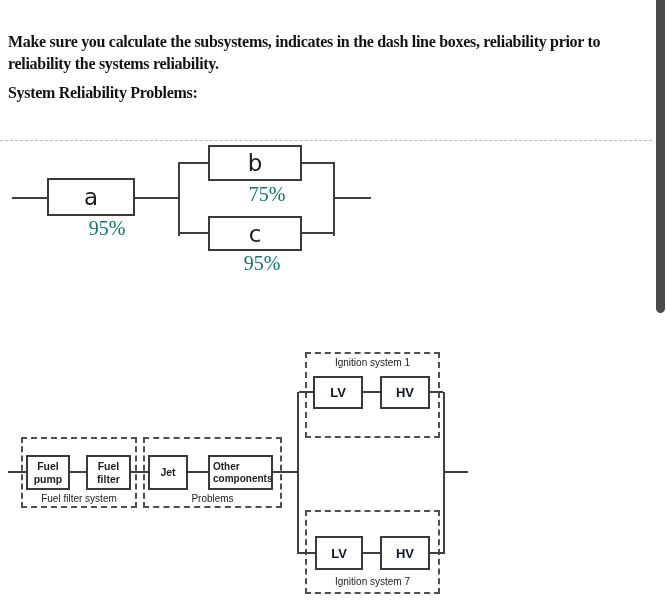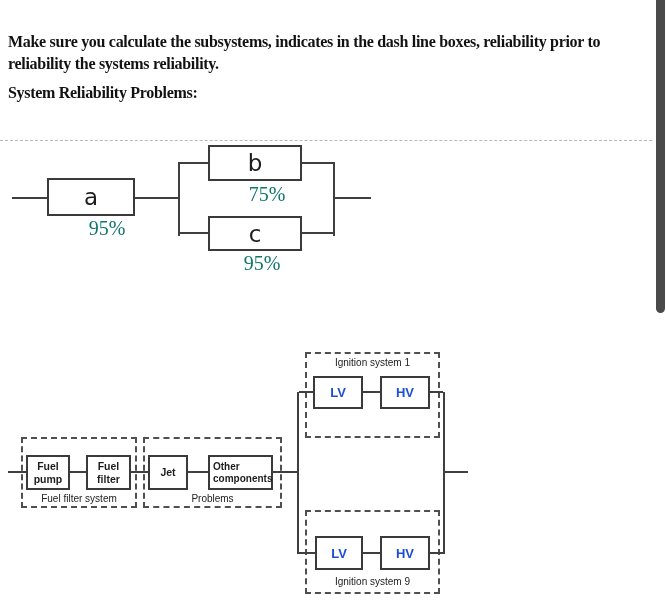--- a/index.html
+++ b/index.html
@@ -11,21 +11,21 @@
   .rsub{font-style:italic;font-size:0.62em;position:relative;bottom:-3px;letter-spacing:0;}
   .ln{position:absolute;background:#3f3f3f;}
   .bx{position:absolute;border:2px solid #3a3a3a;background:#fff;box-sizing:border-box;
       display:flex;align-items:center;justify-content:center;}
   .dash{position:absolute;border:2px dashed #4f4f4f;box-sizing:border-box;background:transparent;}
   .q1lbl{font-family:"DejaVu Sans",sans-serif;font-size:23px;color:#1d1d1d;}
   .pct{position:absolute;font-family:Liberation Serif, serif;font-size:20px;color:#0f766e;
        text-align:center;}
   .q2lbl{font-family:"Liberation Sans",sans-serif;font-weight:bold;font-size:10.5px;
          color:#1d1d1d;text-align:center;line-height:1.15;white-space:pre-line;}
-  .lvhv{font-family:"Liberation Sans",sans-serif;font-weight:bold;font-size:13px;color:#1d4ed8;}
+  .lvhv{font-family:"Liberation Sans",sans-serif;font-weight:bold;font-size:13px;color:#0f172a;}
   .cap{position:absolute;font-family:"Liberation Sans",sans-serif;font-size:10px;color:#222;
        text-align:center;white-space:nowrap;}
   .sep{position:absolute;border-top:1px dashed #b8b8b8;}
   #scroll-thumb{position:absolute;left:656px;top:-6px;width:9px;height:319px;
                 background:#4a4a4a;border-radius:5px;}
   .leftpad{justify-content:flex-start;padding-left:3px;}
 </style>
 </head>
 <body>
 
@@ -118,19 +118,19 @@
     <div class="dash" style="left:305px;top:510px;width:135px;height:84px;"></div>
     <div class="ln" style="left:299px;top:552px;width:16px;height:2px;"></div>
     <div class="bx" style="left:315px;top:536px;width:48px;height:34px;">
       <span class="lvhv">LV</span>
     </div>
     <div class="ln" style="left:363px;top:552px;width:17px;height:2px;"></div>
     <div class="bx" style="left:380px;top:536px;width:50px;height:34px;">
       <span class="lvhv">HV</span>
     </div>
     <div class="ln" style="left:430px;top:552px;width:13px;height:2px;"></div>
-    <div class="cap" style="left:305px;top:576px;width:135px;">Ignition system 9</div>
+    <div class="cap" style="left:305px;top:576px;width:135px;">Ignition system 7</div>
 
     <div class="ln" style="left:445px;top:471px;width:23px;height:2px;"></div>
   </div>
 
   <div id="scroll-thumb"></div>
 </div>
 
 </body></html>

